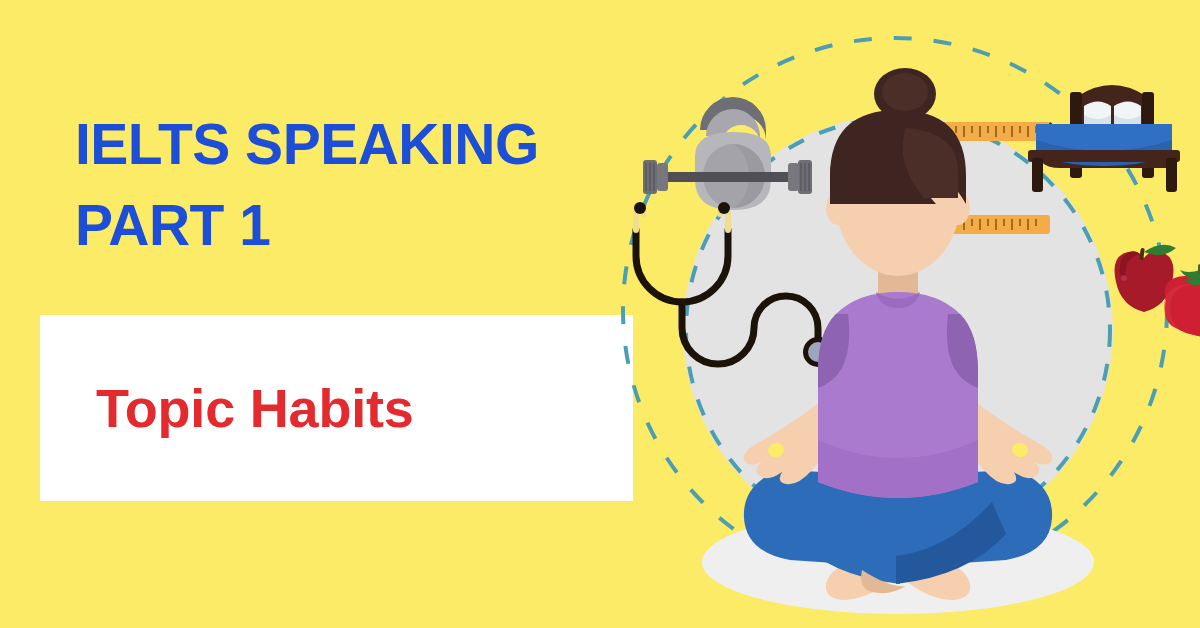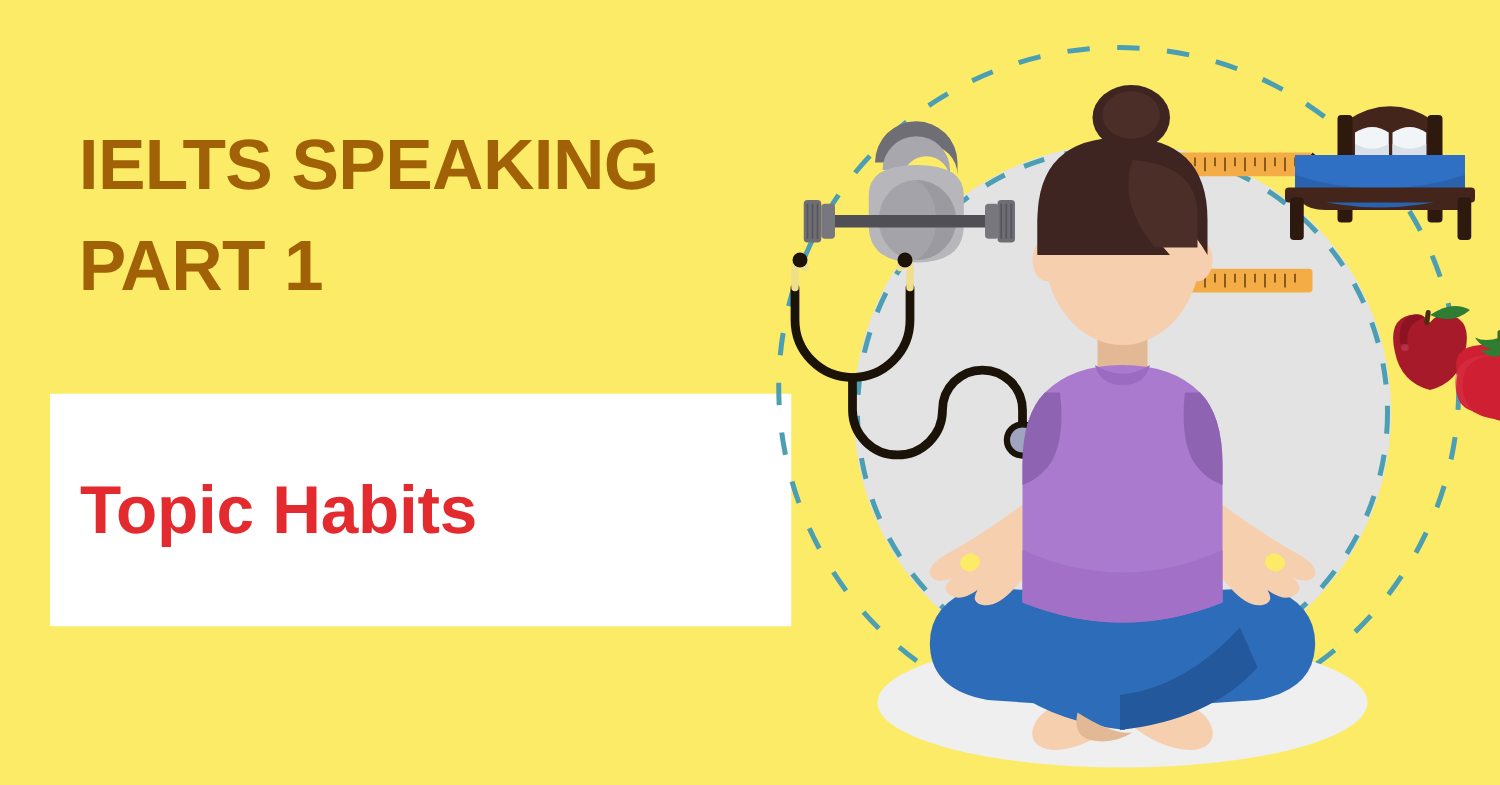--- a/index.html
+++ b/index.html
@@ -23,37 +23,37 @@
   
   #headline {
     position: absolute;
     left: 63px;
     top: 92px;
     width: 600px;
     font-size: 57px;
     font-weight: bold;
     line-height: 1.42;
     letter-spacing: -0.5px;
-    color: #a16207;
-    margin: 0;
+    color: #1d4ed8;
+    margin: 12px;
     white-space: pre-line;
   }
   #topic-card {
     position: absolute;
     left: 40px;
     top: 315px;
     width: 593px;
     height: 186px;
     background: #FFFFFF;
     display: flex;
     align-items: center;
   }
   #topic-text {
     margin: 0;
-    padding-left: 24px;
+    padding-left: 56px;
     font-size: 54px;
     font-weight: bold;
     letter-spacing: -0.2px;
     color: #E32A2E;
     line-height: 1;
   }
 
   
   #illustration {
     position: absolute;

